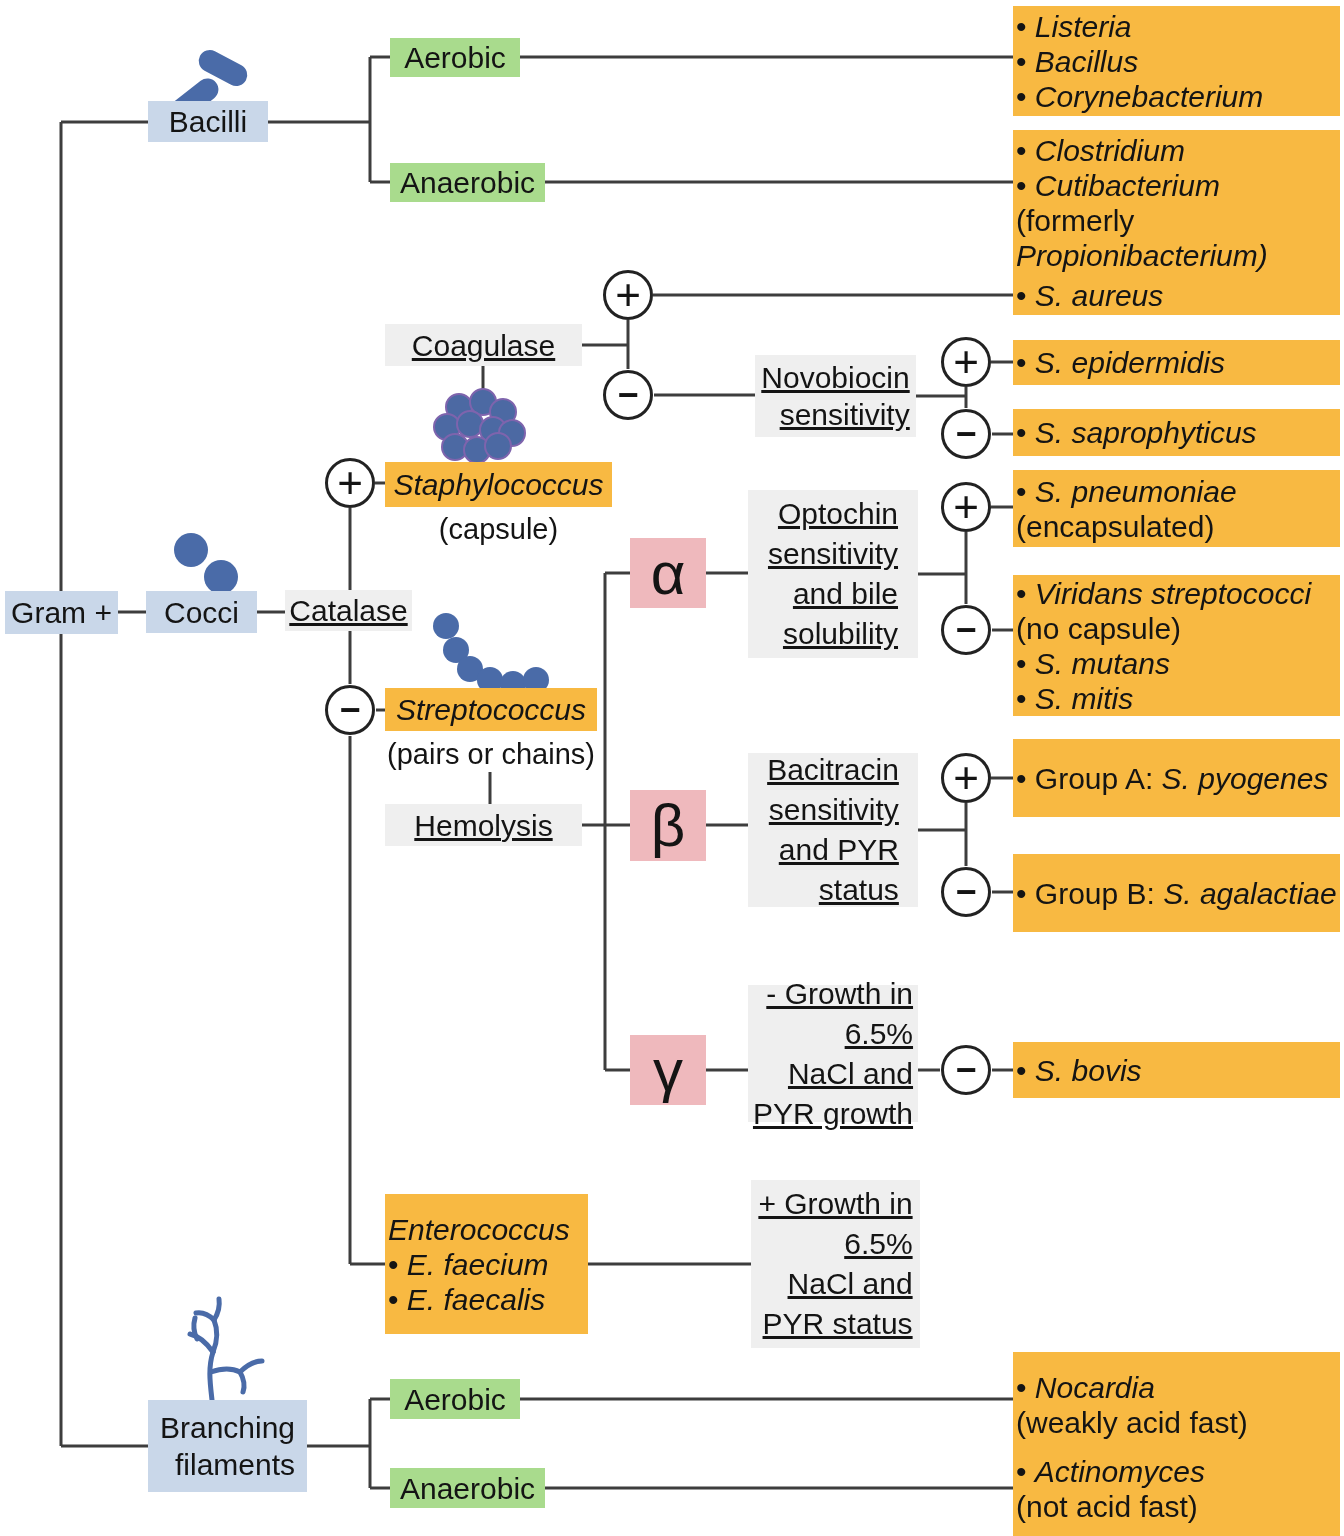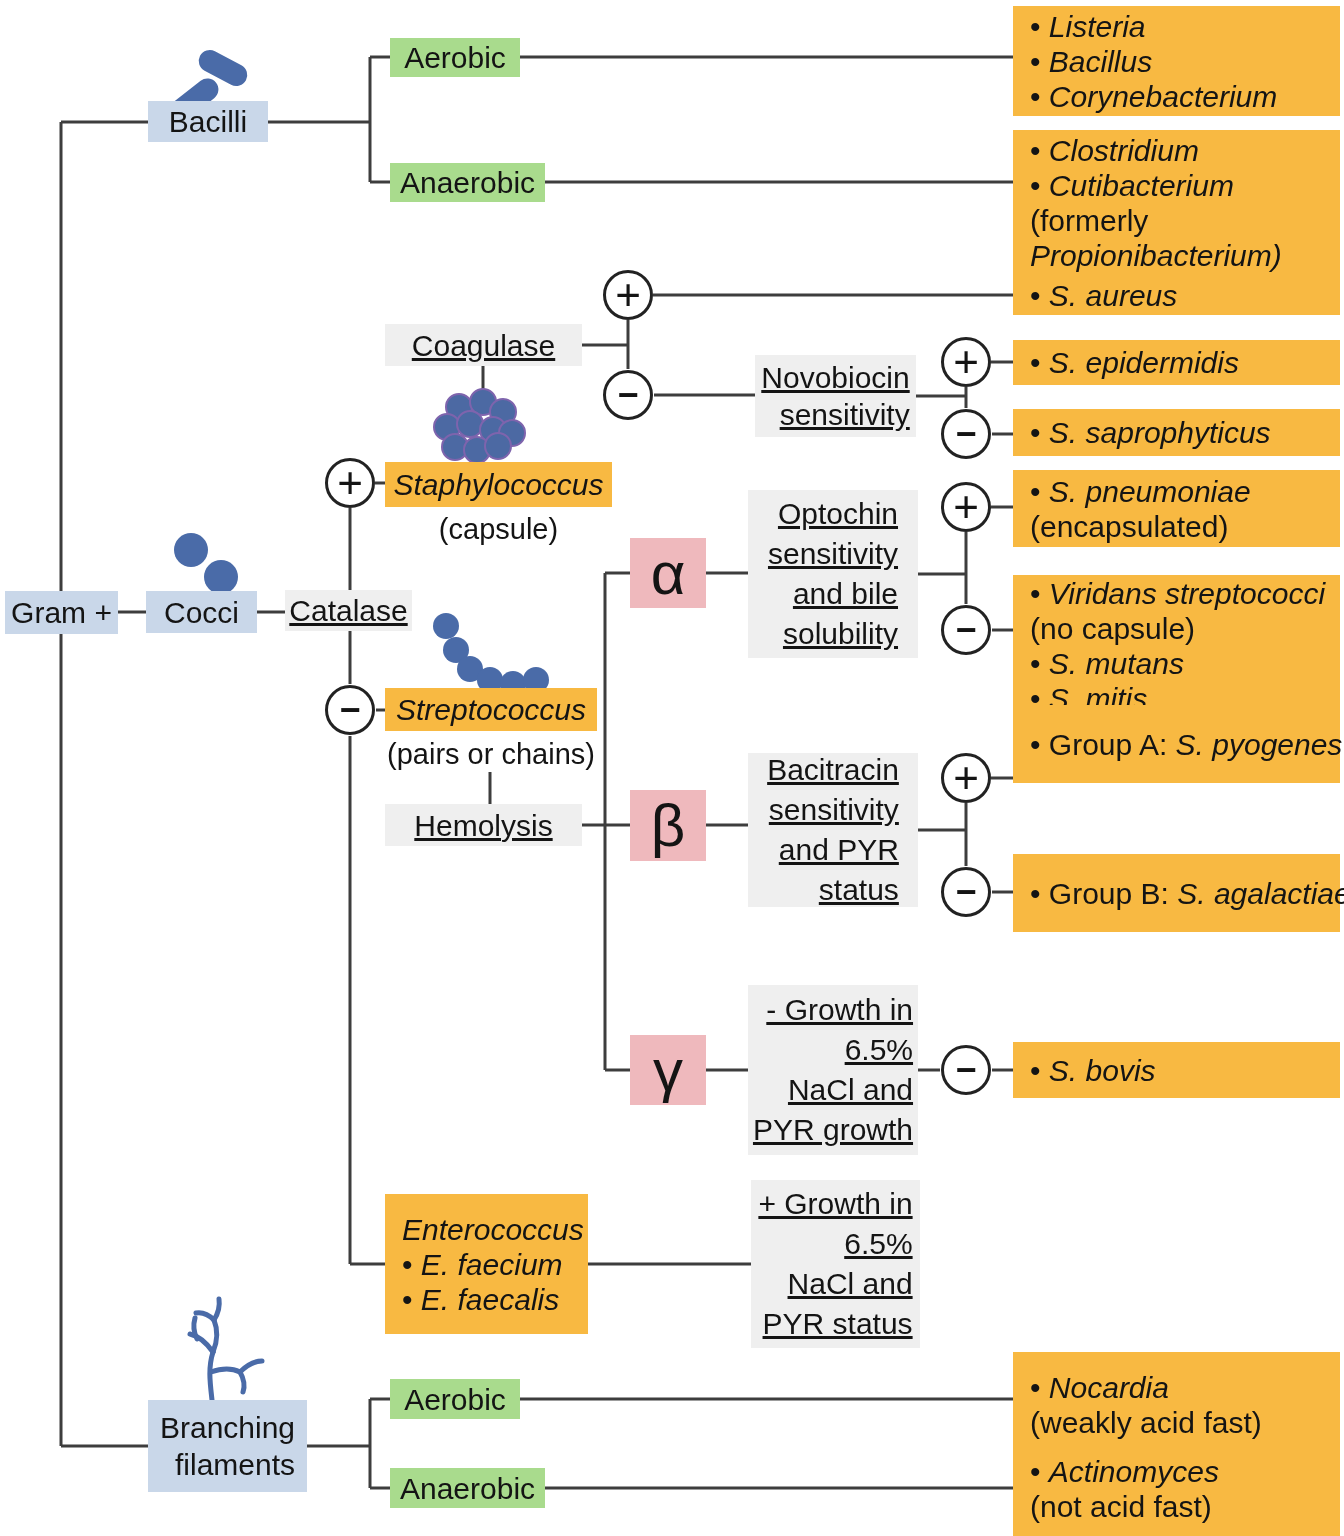--- a/index.html
+++ b/index.html
@@ -9,21 +9,21 @@
   .box{position:absolute;z-index:2;display:flex;align-items:center;justify-content:center;
        font-size:30px;line-height:37px;text-align:right;white-space:pre-line;}
   .blue{background:#C9D7E9;}
   .green{background:#A9DB8D;}
   .grayb{background:#EFEFEF;text-decoration:underline;}
   .pink{background:#EFB9BD;}
   .orange{background:#F8B942;}
   .greek{font-size:60px;}
   .note{position:absolute;z-index:2;font-size:29px;text-align:center;}
   .list{flex-direction:column;align-items:flex-start;justify-content:center;
-        text-align:left;padding:6px 6px 6px 17px;box-sizing:border-box;
+        text-align:left;padding:6px 6px 6px 3px;box-sizing:border-box;
         font-size:30px;line-height:35px;}
   .list .ln{white-space:pre;}
   .it{font-style:italic;}
   .circ{position:absolute;z-index:3;width:50px;height:50px;border-radius:50%;
         background:#ffffff;border:3px solid #222222;box-sizing:border-box;
         display:flex;align-items:center;justify-content:center;}
   .circ span{font-size:44px;font-weight:400;line-height:1;}
   .circ.neg span{font-size:36px;font-weight:700;}
 </style>
 </head>
@@ -154,21 +154,21 @@
 sensitivity</div>
   <div class="box grayb" style="left:385px;top:804px;width:197px;height:42px">Hemolysis</div>
   <div class="box grayb" style="left:748px;top:490px;width:170px;height:168px;line-height:40px">Optochin
 sensitivity
 and bile
 solubility</div>
   <div class="box grayb" style="left:748px;top:753px;width:170px;height:154px;line-height:40px">Bacitracin
 sensitivity
 and PYR
 status</div>
-  <div class="box grayb" style="left:748px;top:985px;width:170px;height:170px;line-height:40px">- Growth in
+  <div class="box grayb" style="left:748px;top:985px;width:170px;height:137px;line-height:40px">- Growth in
 6.5%
 NaCl and
 PYR growth</div>
   <div class="box grayb" style="left:751px;top:1180px;width:169px;height:168px;line-height:40px">+ Growth in
 6.5%
 NaCl and
 PYR status</div>
 
   <div class="box pink greek" style="left:630px;top:538px;width:76px;height:70px">α</div>
   <div class="box pink greek" style="left:630px;top:790px;width:76px;height:71px">β</div>
@@ -181,21 +181,21 @@
   <div class="note" style="left:385px;top:513px;width:227px">(capsule)</div>
   <div class="note" style="left:360px;top:738px;width:262px">(pairs or chains)</div>
 
   <div class="box orange list" style="left:1013px;top:6px;width:327px;height:110px"><div class="ln"><span>• </span><span class="it">Listeria</span></div><div class="ln"><span>• </span><span class="it">Bacillus</span></div><div class="ln"><span>• </span><span class="it">Corynebacterium</span></div></div>
   <div class="box orange list" style="left:1013px;top:130px;width:327px;height:146px"><div class="ln"><span>• </span><span class="it">Clostridium</span></div><div class="ln"><span>• </span><span class="it">Cutibacterium</span></div><div class="ln"><span>(formerly</span></div><div class="ln"><span class="it">Propionibacterium)</span></div></div>
   <div class="box orange list" style="left:1013px;top:275px;width:327px;height:40px"><div class="ln"><span>• </span><span class="it">S. aureus</span></div></div>
   <div class="box orange list" style="left:1013px;top:340px;width:327px;height:45px"><div class="ln"><span>• </span><span class="it">S. epidermidis</span></div></div>
   <div class="box orange list" style="left:1013px;top:409px;width:327px;height:47px"><div class="ln"><span>• </span><span class="it">S. saprophyticus</span></div></div>
   <div class="box orange list" style="left:1013px;top:470px;width:327px;height:77px"><div class="ln"><span>• </span><span class="it">S. pneumoniae</span></div><div class="ln"><span>(encapsulated)</span></div></div>
   <div class="box orange list" style="left:1013px;top:575px;width:327px;height:141px"><div class="ln"><span>• </span><span class="it">Viridans streptococci</span></div><div class="ln"><span>(no capsule)</span></div><div class="ln"><span>• </span><span class="it">S. mutans</span></div><div class="ln"><span>• </span><span class="it">S. mitis</span></div></div>
-  <div class="box orange list" style="left:1013px;top:705px;width:327px;height:78px"><div class="ln"><span>• Group A: </span><span class="it">S. pyogenes</span></div></div>
+  <div class="box orange list" style="left:1013px;top:739px;width:327px;height:78px"><div class="ln"><span>• Group A: </span><span class="it">S. pyogenes</span></div></div>
   <div class="box orange list" style="left:1013px;top:854px;width:327px;height:78px"><div class="ln"><span>• Group B: </span><span class="it">S. agalactiae</span></div></div>
   <div class="box orange list" style="left:1013px;top:1042px;width:327px;height:56px"><div class="ln"><span>• </span><span class="it">S. bovis</span></div></div>
   <div class="box orange list" style="left:1013px;top:1352px;width:327px;height:106px"><div class="ln"><span>• </span><span class="it">Nocardia</span></div><div class="ln"><span>(weakly acid fast)</span></div></div>
   <div class="box orange list" style="left:1013px;top:1441px;width:327px;height:95px"><div class="ln"><span>• </span><span class="it">Actinomyces</span></div><div class="ln"><span>(not acid fast)</span></div></div>
 
   <div class="circ" style="left:603px;top:270px">
       <span>+</span>
     </div>
   <div class="circ neg" style="left:603px;top:370px">
       <span>−</span>

